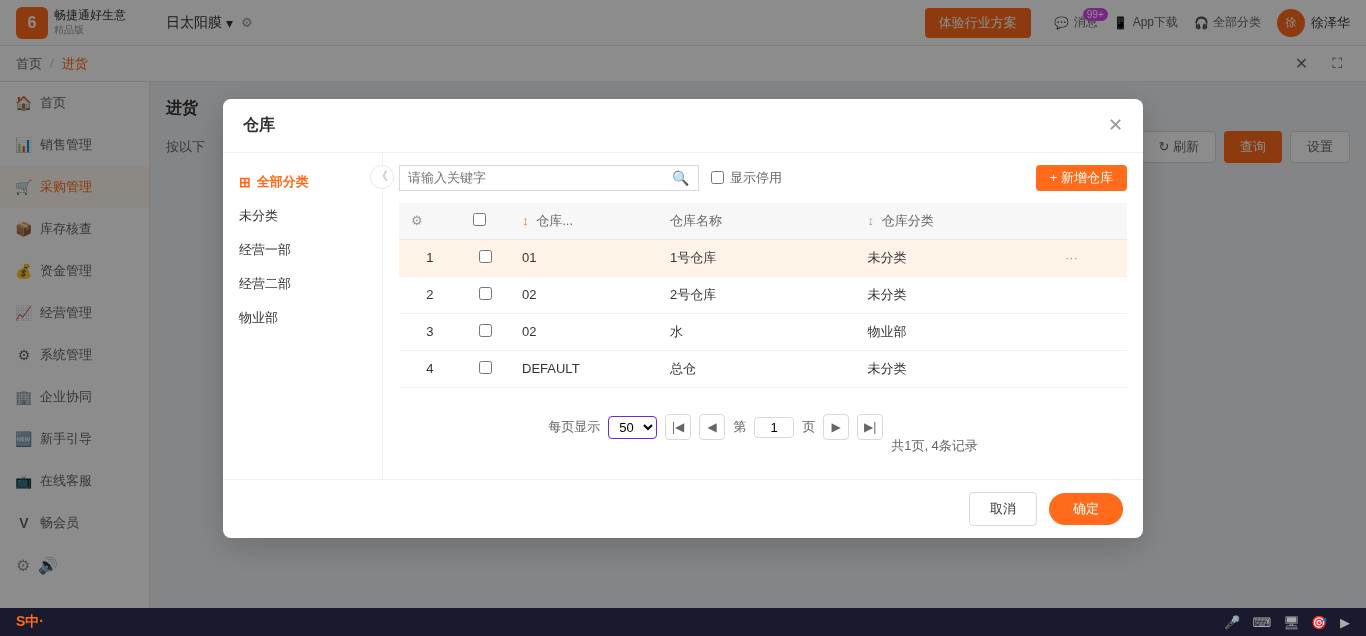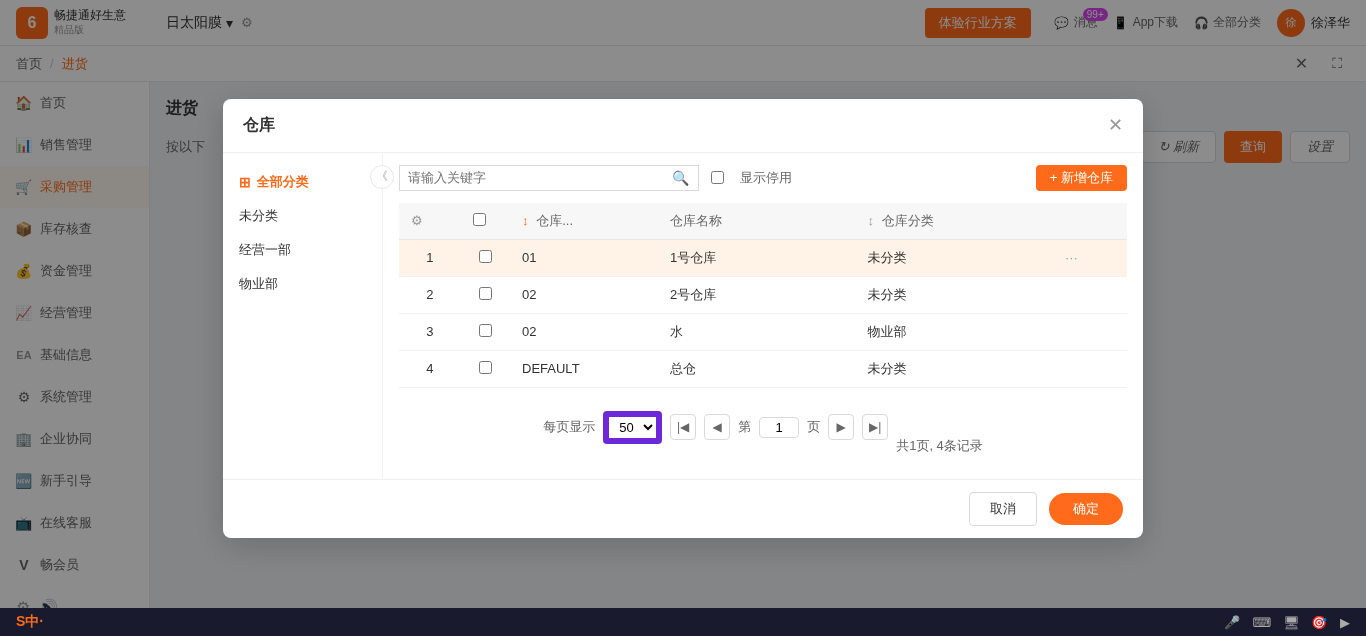--- a/index.html
+++ b/index.html
@@ -184,21 +184,20 @@
       font-size: 13px;
     }
     .btn-default {
       background: white;
       color: #666;
       border: 1px solid #d9d9d9;
       padding: 6px 16px;
       border-radius: 4px;
       cursor: pointer;
       font-size: 13px;
-      font-style: italic;
     }
 
     
     .modal-overlay {
       position: fixed;
       top: 0; left: 0; right: 0; bottom: 0;
       background: rgba(0,0,0,0.45);
       z-index: 1000;
       display: flex;
       align-items: center;
@@ -301,21 +300,21 @@
       outline: none;
       font-size: 13px;
       color: #333;
       flex: 1;
       background: transparent;
     }
     .search-icon { color: #999; font-size: 14px; cursor: pointer; }
     .checkbox-label {
       display: flex;
       align-items: center;
-      gap: 16px;
+      gap: 6px;
       color: #666;
       font-size: 13px;
       cursor: pointer;
     }
     .add-warehouse-btn {
       margin-left: auto;
       background: #ff6b1a;
       color: white;
       border: none;
       padding: 4px 14px;
@@ -354,21 +353,21 @@
       display: flex;
       align-items: center;
       justify-content: center;
       padding: 12px 0;
       gap: 8px;
       color: #666;
       font-size: 13px;
       margin-top: auto;
     }
     .page-select {
-      border: 6px solid #6d28d9;
+      border: 1px solid #6d28d9;
       border-radius: 4px;
       padding: 2px 6px;
       font-size: 13px;
       background: white;
     }
     .page-nav-btn {
       width: 26px;
       height: 26px;
       border: 1px solid #d9d9d9;
       border-radius: 4px;
@@ -527,24 +526,20 @@
       <span class="sidebar-icon">📦</span>
       <span>库存核查</span>
     </div>
     <div class="sidebar-item">
       <span class="sidebar-icon">💰</span>
       <span>资金管理</span>
     </div>
     <div class="sidebar-item">
       <span class="sidebar-icon">📈</span>
       <span>经营管理</span>
-    </div>
-    <div class="sidebar-item">
-      <span class="sidebar-icon" style="font-style:normal;font-size:11px;font-weight:bold;color:#999;">EA</span>
-      <span>基础信息</span>
     </div>
     <div class="sidebar-item">
       <span class="sidebar-icon">⚙</span>
       <span>系统管理</span>
     </div>
     <div class="sidebar-item">
       <span class="sidebar-icon">🏢</span>
       <span>企业协同</span>
     </div>
     <div class="sidebar-item">
@@ -595,20 +590,23 @@
         <div class="cat-collapse-btn">《</div>
         <div class="cat-item active">
           <span class="cat-icon">⊞</span>
           <span>全部分类</span>
         </div>
         <div class="cat-item">
           <span>未分类</span>
         </div>
         <div class="cat-item">
           <span>经营一部</span>
+        </div>
+        <div class="cat-item">
+          <span>经营二部</span>
         </div>
         <div class="cat-item">
           <span>物业部</span>
         </div>
       </div>
 
       <div class="table-area">
 
         <div class="table-toolbar">
           <div class="search-box">

